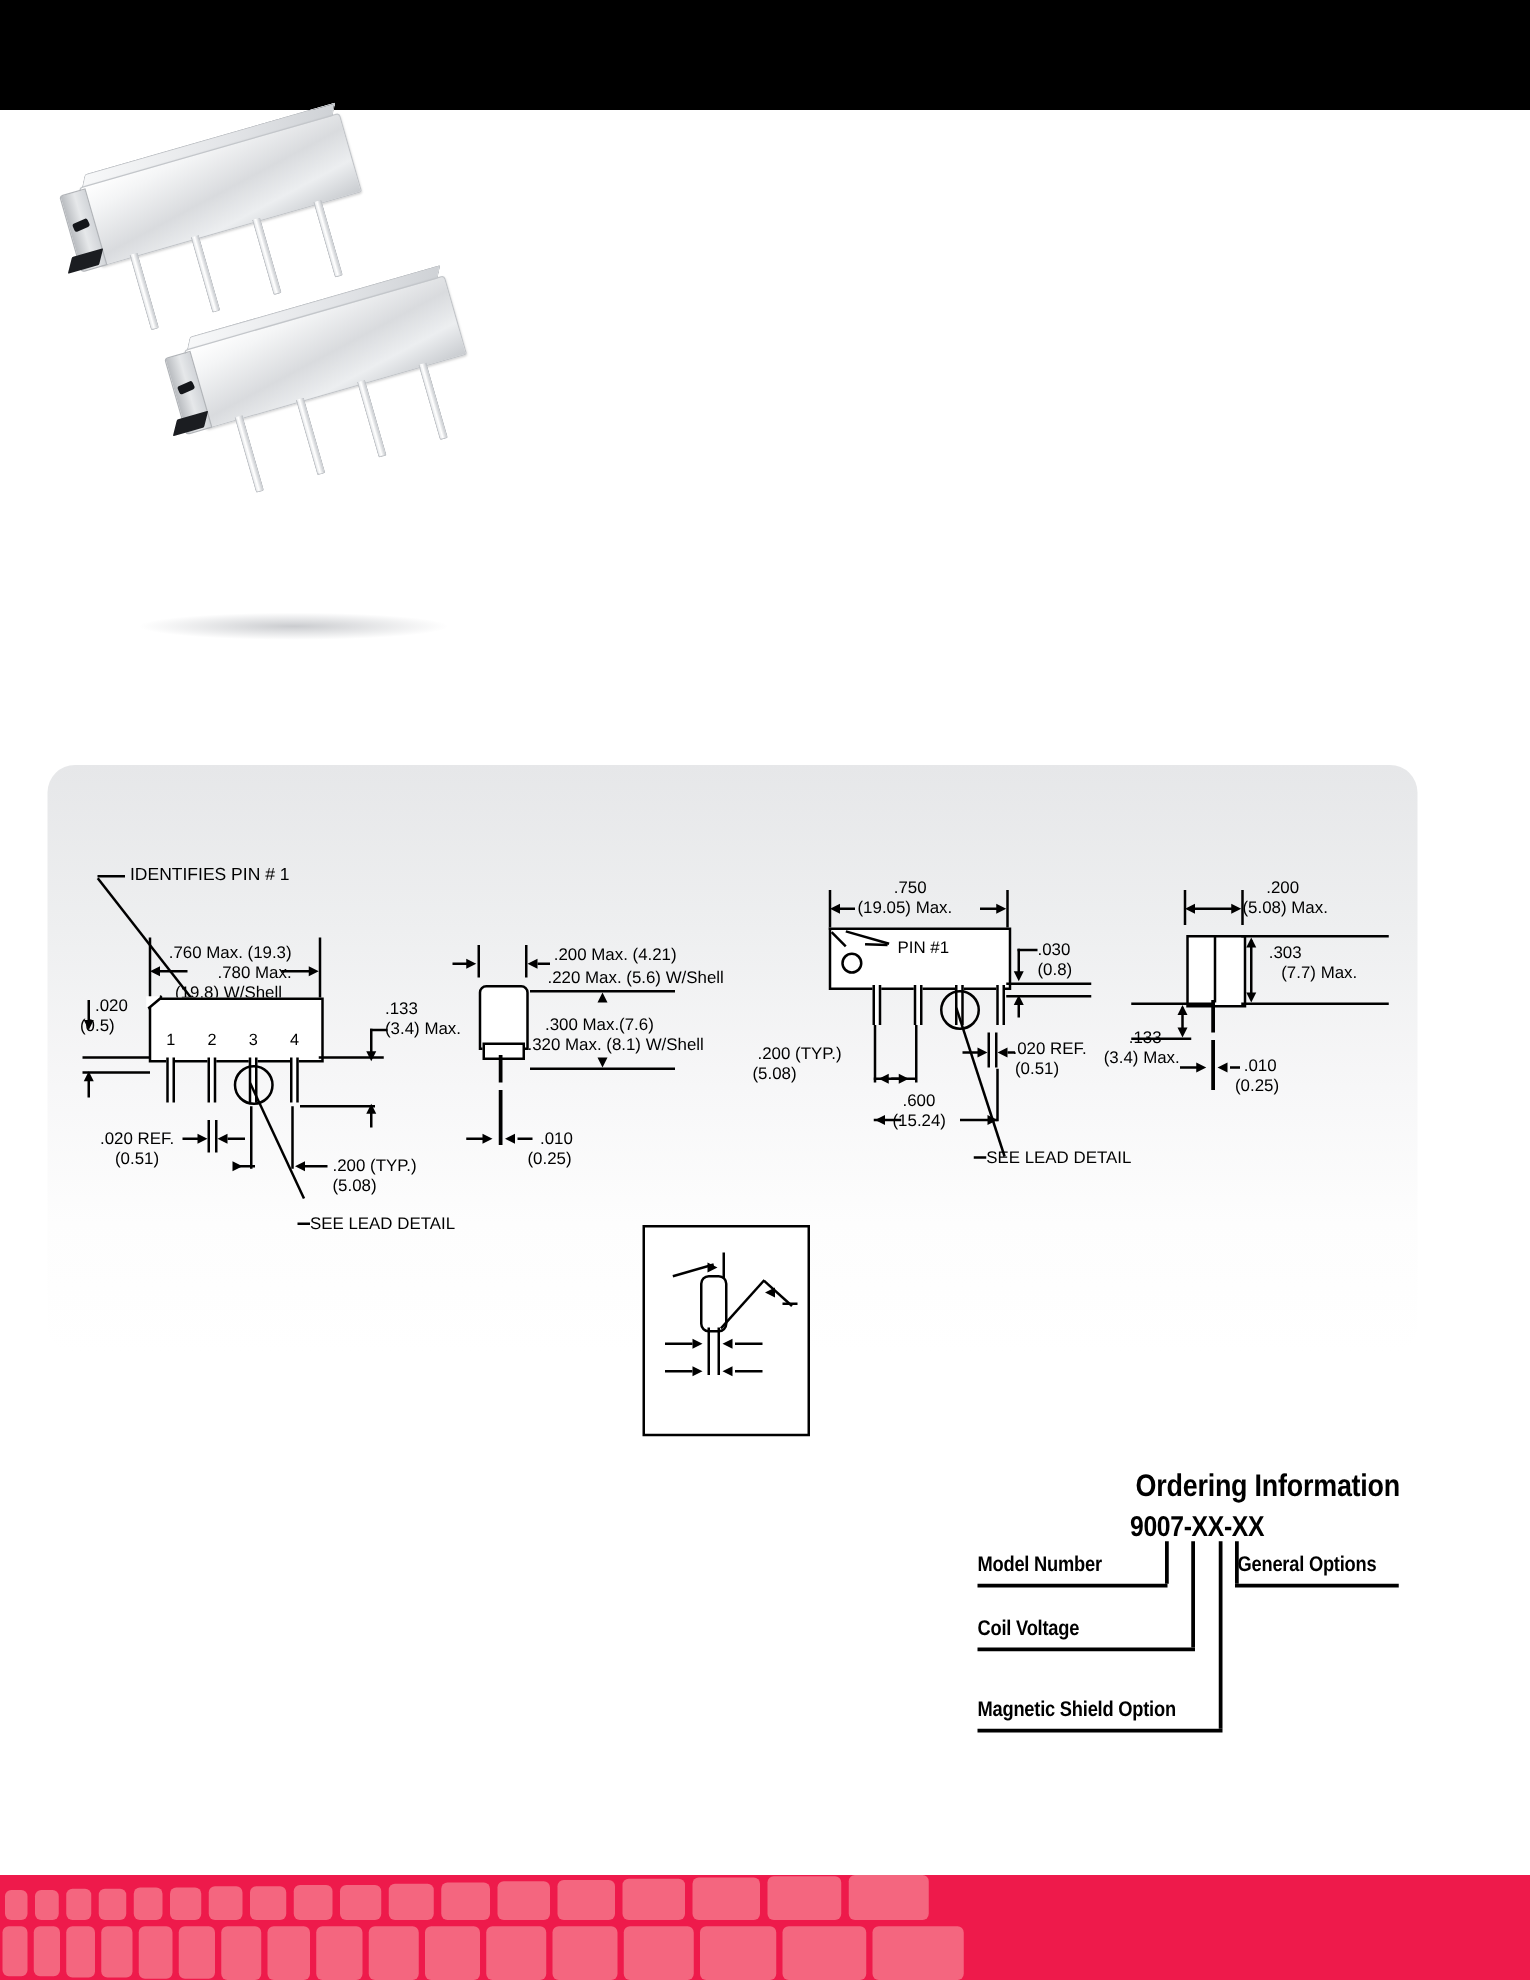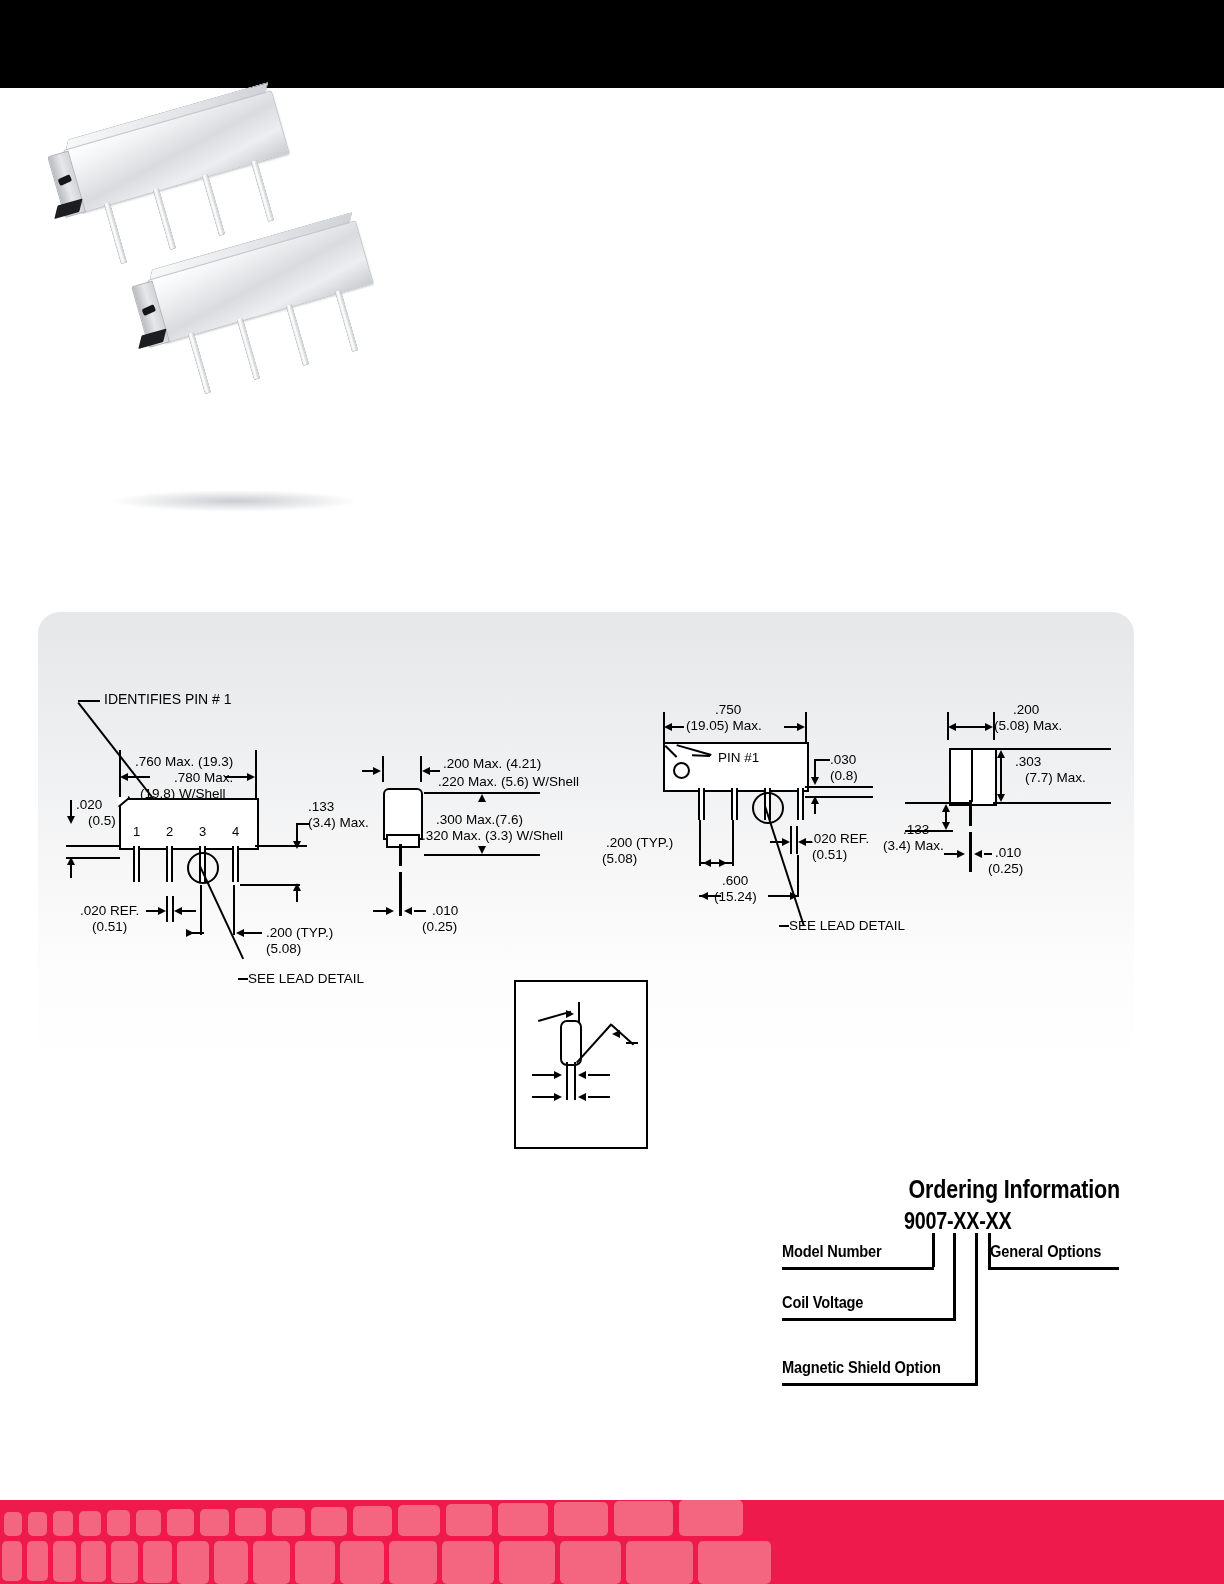--- a/index.html
+++ b/index.html
@@ -173,21 +173,21 @@
     <div class="pinline" style="left:199px;top:846px;height:36px;"></div>
     <div class="pinline" style="left:232px;top:846px;height:36px;"></div>
     <div class="circ" style="left:187px;top:852px;width:28px;height:28px;"></div>
 
     <div class="ln h" style="left:66px;top:845px;width:54px;"></div>
     <div class="ln h" style="left:66px;top:857px;width:54px;"></div>
     <div class="ln h" style="left:255px;top:845px;width:52px;"></div>
     <div class="ln h" style="left:240px;top:884px;width:60px;"></div>
 
     <div class="lbl" style="left:76px;top:797px;">.020</div>
-    <div class="lbl" style="left:88px;top:813px;text-align:center;">(0.5)</div>
+    <div class="lbl" style="left:64px;top:813px;text-align:center;">(0.5)</div>
     <div class="ln v" style="left:70px;top:800px;height:18px;"></div>
     <div class="arrowD" style="left:67px;top:816px;"></div>
     <div class="ln v" style="left:70px;top:862px;height:16px;"></div>
     <div class="arrowU" style="left:67px;top:857px;"></div>
 
     <div class="lbl" style="left:308px;top:799px;">.133</div>
     <div class="lbl" style="left:308px;top:815px;">(3.4) Max.</div>
     <div class="ln h" style="left:296px;top:823px;width:14px;"></div>
     <div class="ln v" style="left:296px;top:823px;height:22px;"></div>
     <div class="arrowD" style="left:293px;top:841px;"></div>
@@ -228,21 +228,21 @@
     <div class="ln h" style="left:430px;top:770px;width:10px;"></div>
 
     <div class="box" style="left:383px;top:788px;width:36px;height:48px;border-radius:6px 6px 0 0;"></div>
     <div class="box" style="left:386px;top:834px;width:30px;height:10px;"></div>
     <div class="pinsolid" style="left:399px;top:844px;height:22px;"></div>
     <div class="pinsolid" style="left:399px;top:872px;height:44px;"></div>
 
     <div class="ln h" style="left:424px;top:792px;width:116px;"></div>
     <div class="ln h" style="left:424px;top:854px;width:116px;"></div>
     <div class="lbl" style="left:436px;top:812px;">.300 Max.(7.6)</div>
-    <div class="lbl" style="left:422px;top:828px;">.320 Max. (3.3) W/Shell</div>
+    <div class="lbl" style="left:422px;top:828px;">.320 Max. (8.1) W/Shell</div>
     <div class="arrowU" style="left:478px;top:794px;"></div>
     <div class="arrowD" style="left:478px;top:846px;"></div>
 
     <div class="lbl" style="left:432px;top:903px;">.010</div>
     <div class="lbl" style="left:422px;top:919px;">(0.25)</div>
     <div class="ln h" style="left:373px;top:910px;width:14px;"></div>
     <div class="arrowR" style="left:386px;top:907px;"></div>
     <div class="arrowL" style="left:404px;top:907px;"></div>
     <div class="ln h" style="left:414px;top:910px;width:12px;"></div>
   </div>

